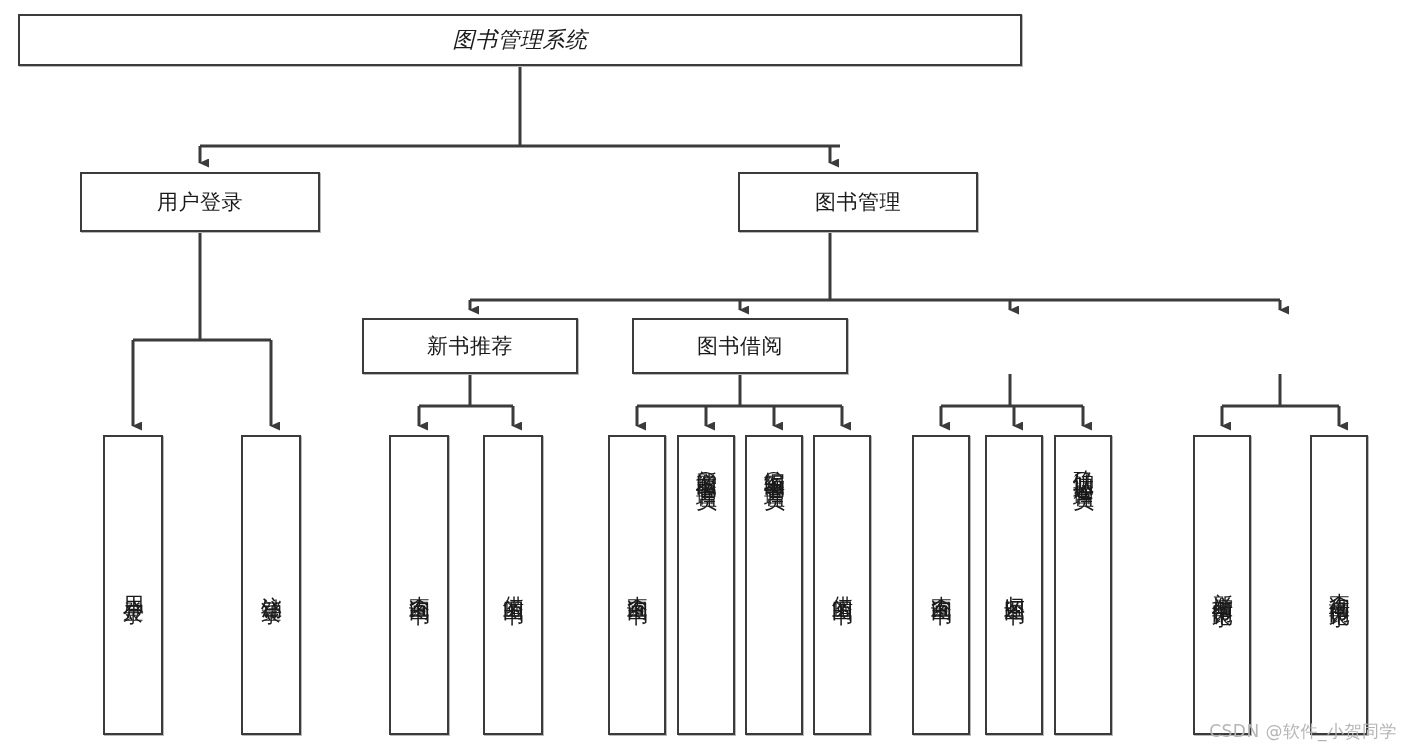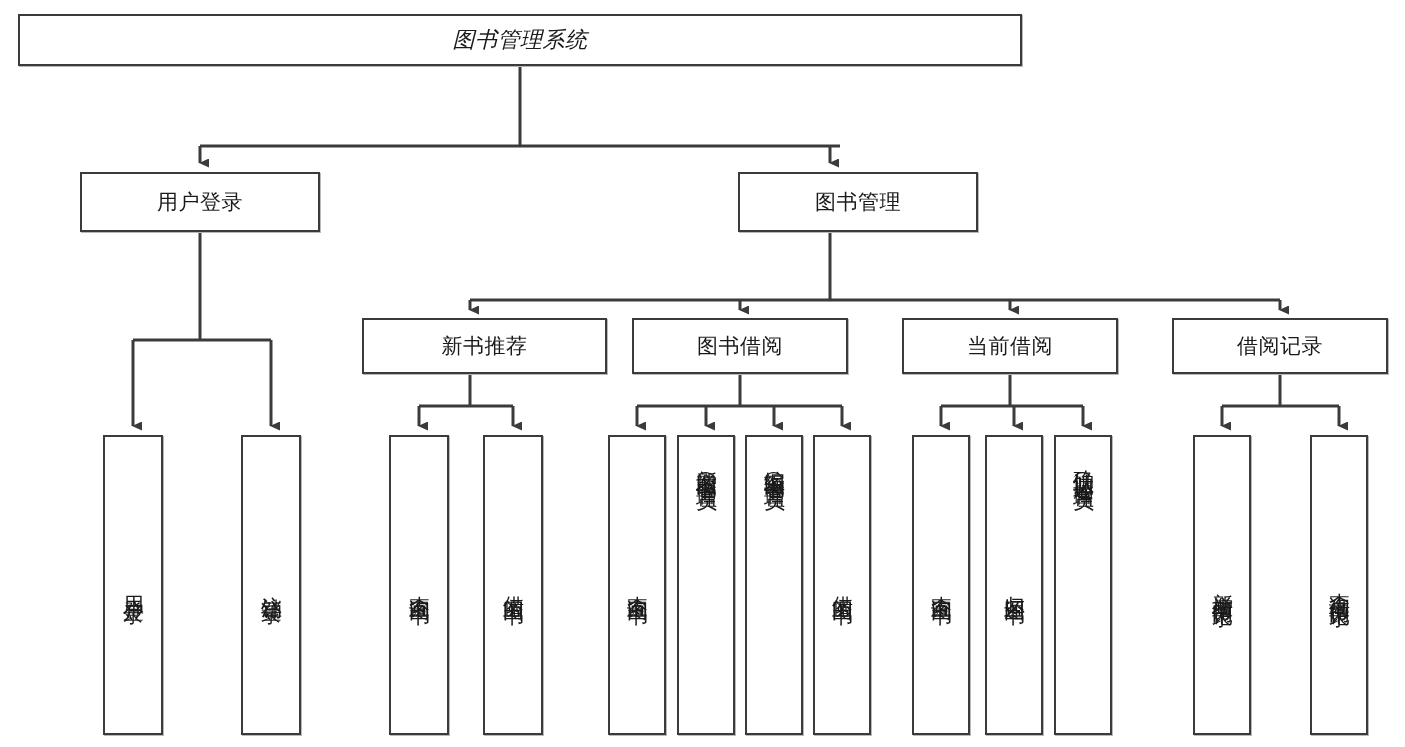--- a/index.html
+++ b/index.html
@@ -134,31 +134,25 @@
     <span class="lbl">图书管理系统</span>
   </div>
 
   <div class="node h" id="n-l1a" style="left: 80px; top: 172px; width: 240px; height: 60px;">
     <span class="lbl">用户登录</span>
   </div>
   <div class="node h" id="n-l1b" style="left: 710px; top: 172px; width: 240px; height: 60px; margin-left: 28px;">
     <span class="lbl">图书管理</span>
   </div>
 
-  <div class="node h" id="n-l2a" style="left: 362px; top: 318px; width: 245px; height: 56px;">
+  <div class="node h" id="n-l2a" style="left: 362px; top: 318px; width: 216px; height: 56px;">
     <span class="lbl">新书推荐</span>
   </div>
   <div class="node h" id="n-l2b" style="left: 632px; top: 318px; width: 216px; height: 56px;">
     <span class="lbl">图书借阅</span>
-  </div>
-  <div class="node h" id="n-l2c" style="left: 902px; top: 318px; width: 216px; height: 56px;">
-    <span class="lbl">当前借阅</span>
-  </div>
-  <div class="node h" id="n-l2d" style="left: 1172px; top: 318px; width: 216px; height: 56px;">
-    <span class="lbl">借阅记录</span>
   </div>
 
   <div class="node v mid" id="n-leaf01" style="left: 103px; top: 435px; width: 60px; height: 300px;">
     <span class="lbl">用户登录</span>
   </div>
   <div class="node v mid" id="n-leaf02" style="left: 241px; top: 435px; width: 60px; height: 300px;">
     <span class="lbl">注销登录</span>
   </div>
   <div class="node v mid" id="n-leaf03" style="left: 389px; top: 435px; width: 60px; height: 300px;">
     <span class="lbl">查询图书</span>
@@ -187,13 +181,14 @@
   <div class="node v" id="n-leaf11" style="left: 1054px; top: 435px; width: 58px; height: 300px;">
     <span class="lbl">确认归还（管理员）</span>
   </div>
   <div class="node v mid" id="n-leaf12" style="left: 1193px; top: 435px; width: 58px; height: 300px;">
     <span class="lbl">新增借阅记录</span>
   </div>
   <div class="node v mid" id="n-leaf13" style="left: 1310px; top: 435px; width: 58px; height: 300px;">
     <span class="lbl">查询借阅记录</span>
   </div>
 
+  <div id="watermark">CSDN @软件_小贺同学</div>
 </div>
 
 </body></html>

